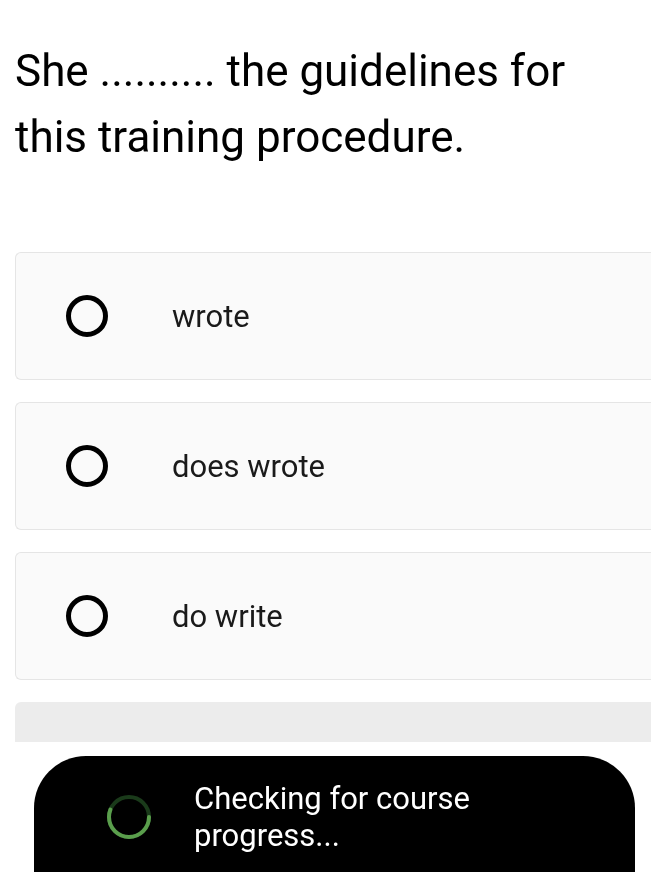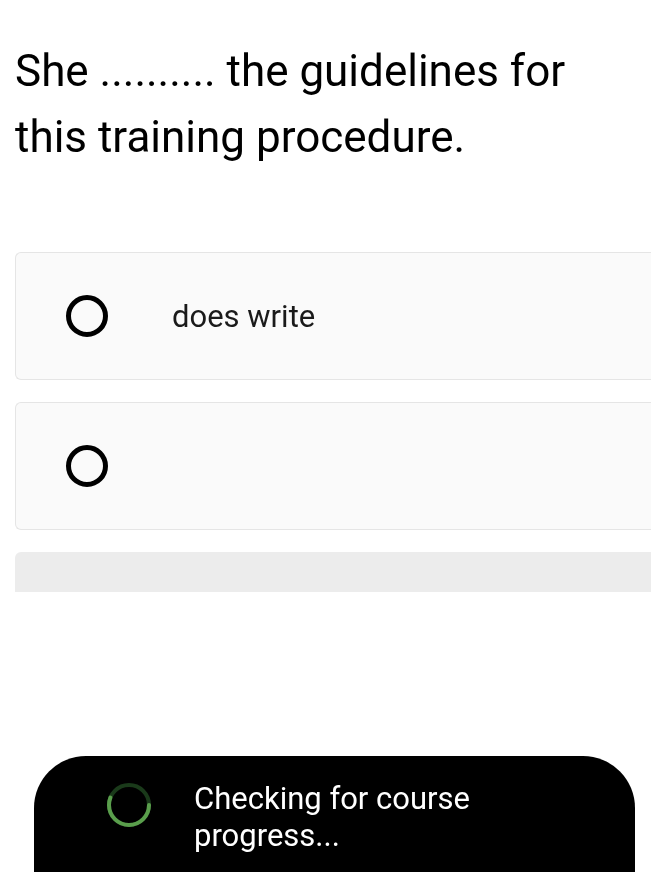--- a/index.html
+++ b/index.html
@@ -61,21 +61,21 @@
     }
     .toast {
       position: absolute;
       bottom: 0;
       left: 34px;
       right: 16px;
       background: #000000;
       border-radius: 52px 52px 0 0;
       padding: 24px 40px 18px 70px;
       display: flex;
-      align-items: flex-start;
+      align-items: center;
     }
     .spinner {
       width: 50px;
       height: 50px;
       flex-shrink: 0;
       margin-right: 40px;
       position: relative;
     }
     .spinner svg {
       width: 100%;
@@ -93,24 +93,29 @@
     }
   </style>
 </head>
 <body>
 
 <div class="question-text">She .......... the guidelines for this training procedure.</div>
 
 <div class="options-container">
   <div class="option-item">
     <div class="radio-circle"></div>
-    <div class="option-label">does write</div>
+    <div class="option-label">wrote</div>
   </div>
   <div class="option-item">
     <div class="radio-circle"></div>
+    <div class="option-label">does wrote</div>
+  </div>
+  <div class="option-item">
+    <div class="radio-circle"></div>
+    <div class="option-label">do write</div>
   </div>
 </div>
 
 <div class="bottom-placeholder"></div>
 
 <div class="toast">
   <div class="spinner">
     <svg viewBox="0 0 50 50">
       <circle cx="25" cy="25" r="20" fill="none" stroke="#1a3a1a" stroke-width="4"></circle>
       <circle cx="25" cy="25" r="20" fill="none" stroke="#5a9e4c" stroke-width="4" stroke-dasharray="70 60" stroke-linecap="round"></circle>

